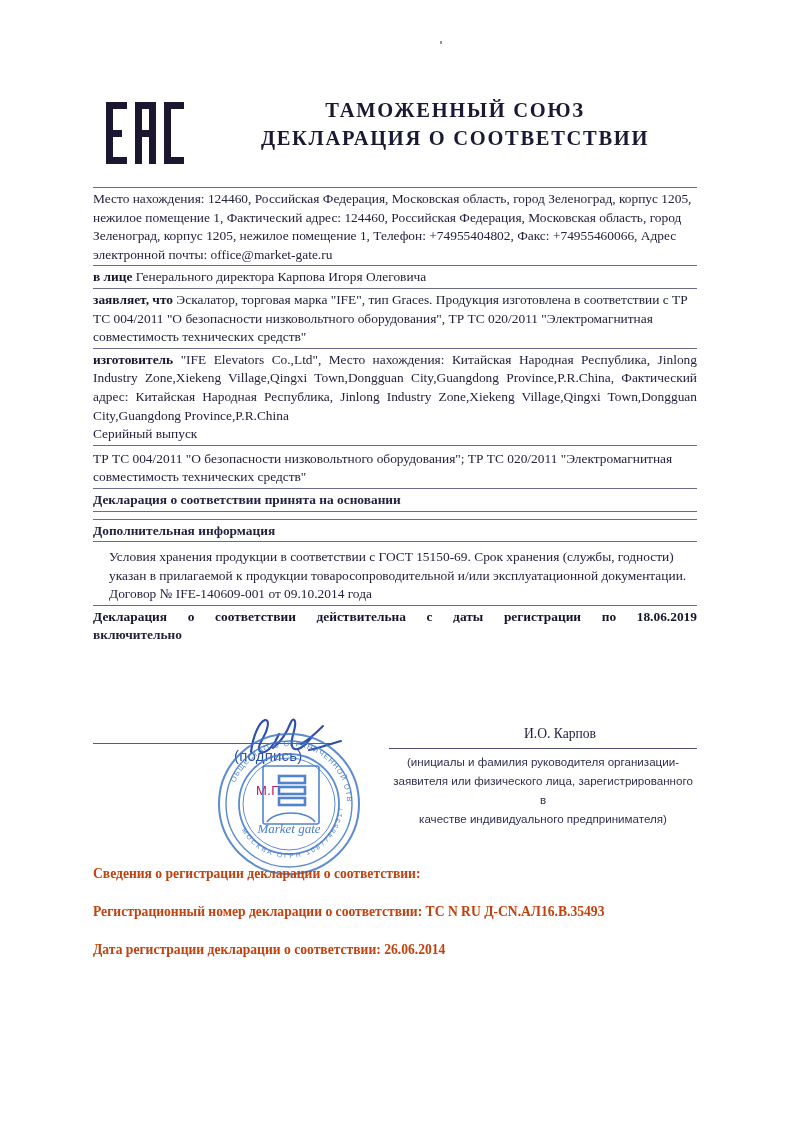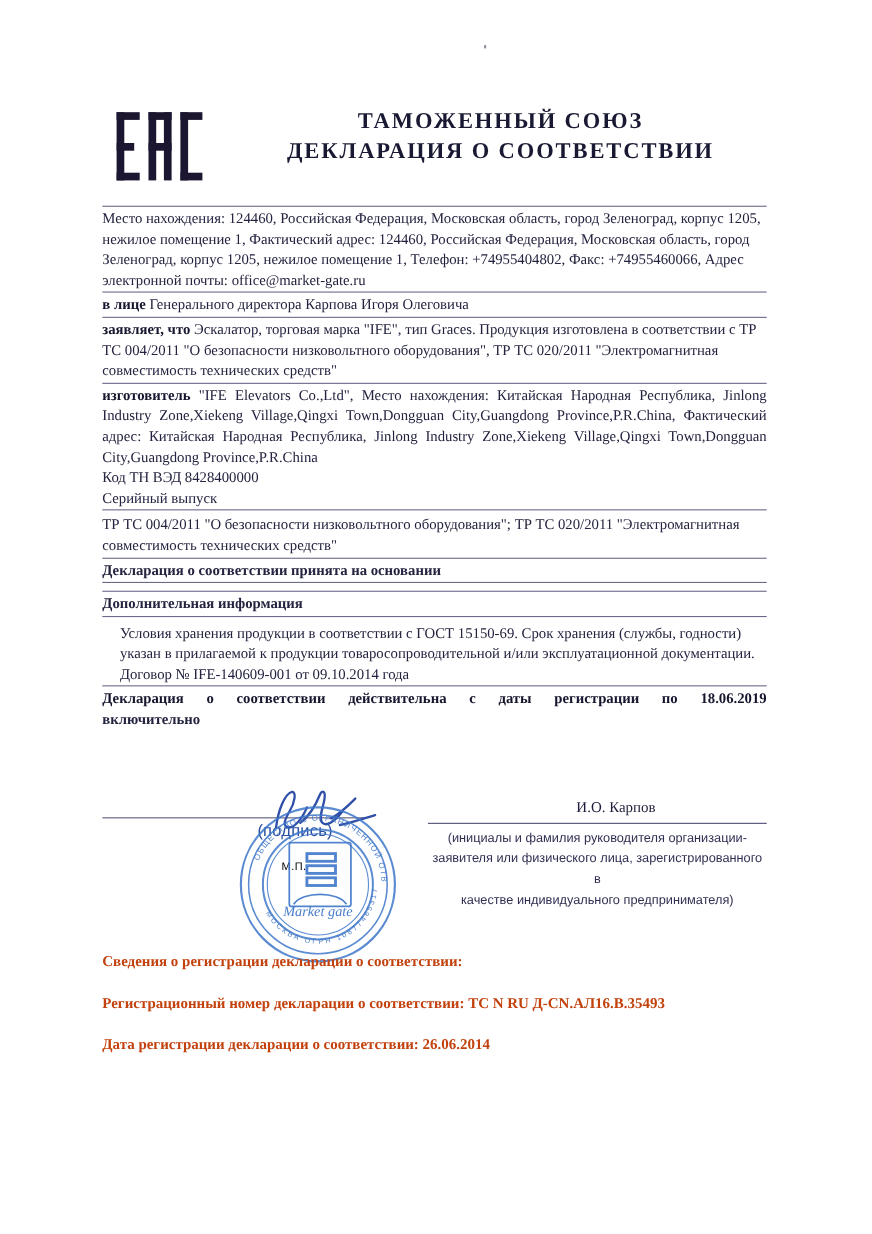--- a/index.html
+++ b/index.html
@@ -156,22 +156,22 @@
     font-family: "Liberation Sans", sans-serif;
     font-size: 15px;
     color: #2a4fa0;
     letter-spacing: .2px;
   }
   .mp {
     position: absolute;
     left: 163px;
     top: 57px;
     font-family: "Liberation Sans", sans-serif;
-    font-size: 10px;
-    color: #000000;
+    font-size: 13px;
+    color: #be185d;
     letter-spacing: .4px;
   }
   .sign-rule-left {
     position: absolute;
     left: 0px;
     top: 17px;
     width: 240px;
     border-bottom: 1px solid #5a5a7e;
   }
 
@@ -258,21 +258,20 @@
     </div>
     <div class="rule"></div>
 
     <div class="row">
       <p class="t"><b class="lead">заявляет, что</b> <span>Эскалатор, торговая марка "IFE", тип Graces. Продукция изготовлена в соответствии с ТР ТС 004/2011 "О безопасности низковольтного оборудования", ТР ТС 020/2011 "Электромагнитная совместимость технических средств"</span></p>
     </div>
     <div class="rule"></div>
 
     <div class="row">
       <p class="t just"><b class="lead">изготовитель</b> <span>"IFE Elevators Co.,Ltd", Место нахождения: Китайская Народная Республика, Jinlong Industry Zone,Xiekeng Village,Qingxi Town,Dongguan City,Guangdong Province,P.R.China, Фактический адрес: Китайская Народная Республика, Jinlong Industry Zone,Xiekeng Village,Qingxi Town,Dongguan City,Guangdong Province,P.R.China</span></p>
-      <p class="t">Код ТН ВЭД 8428400000</p>
       <p class="t">Серийный выпуск</p>
     </div>
     <div class="rule"></div>
 
     <div class="spacer2"></div>
     <div class="row">
       <p class="t">ТР ТС 004/2011 "О безопасности низковольтного оборудования"; ТР ТС 020/2011 "Электромагнитная совместимость технических средств"</p>
     </div>
     <div class="rule"></div>
 

